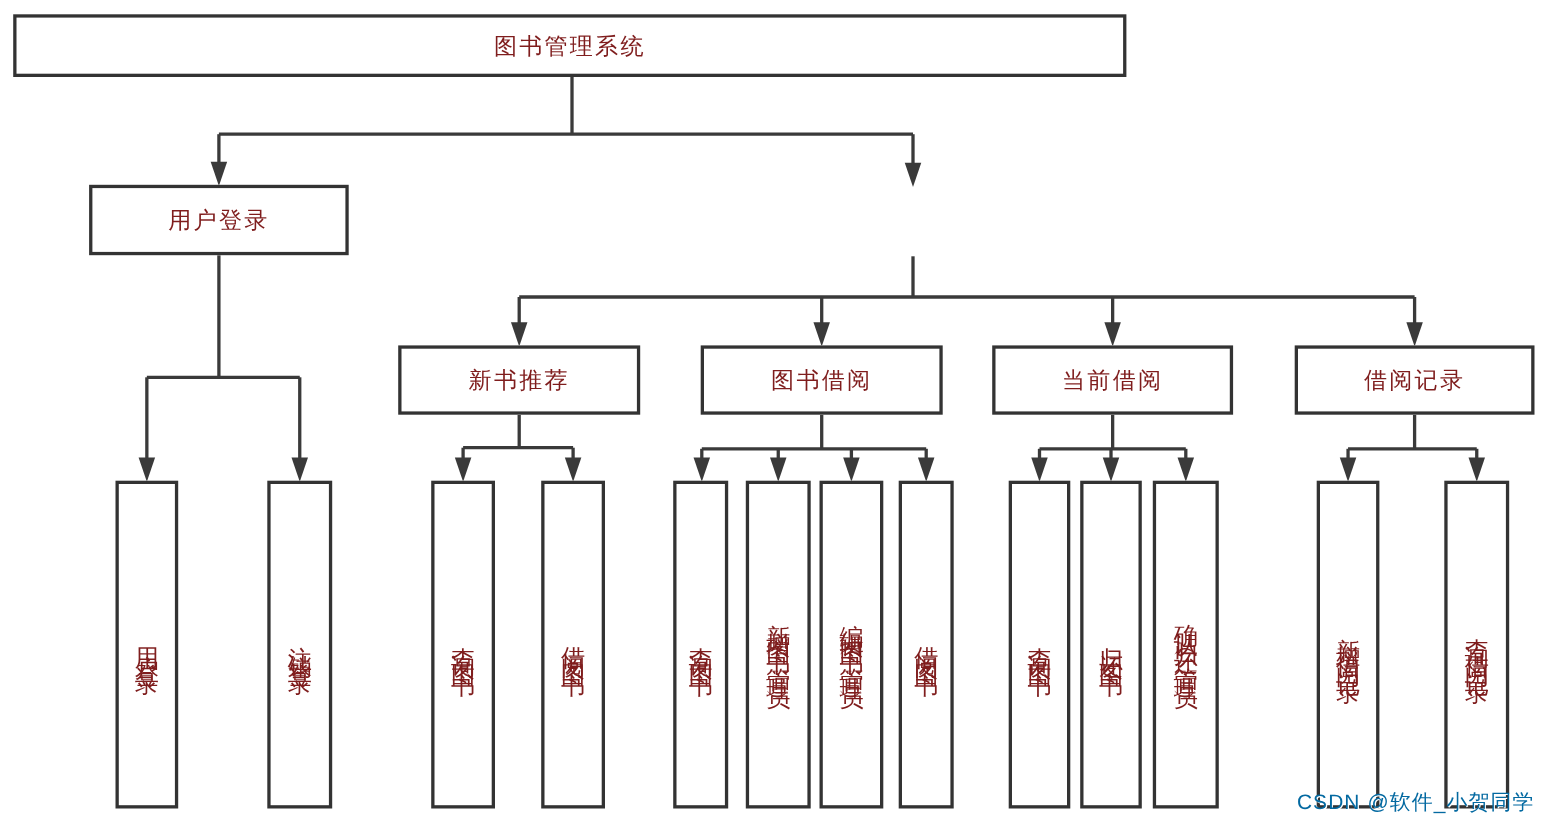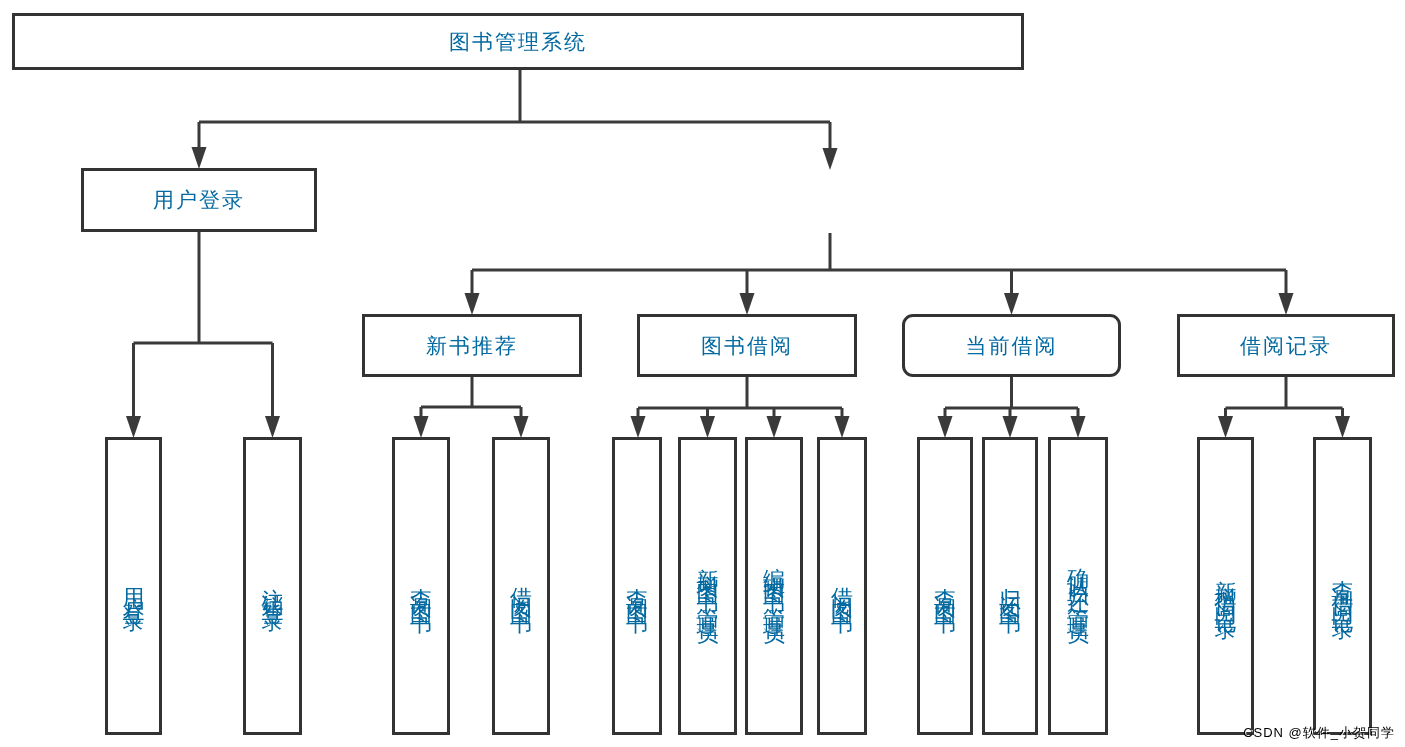--- a/index.html
+++ b/index.html
@@ -14,40 +14,40 @@
   .connectors {
     position: absolute;
     left: 0; top: 0;
     pointer-events: none;
   }
   .node {
     position: absolute;
     box-sizing: border-box;
     border: 3px solid #333333;
     background: #ffffff;
-    color: #0369a1;
+    color: #7f1d1d;
     display: flex;
     align-items: center;
     justify-content: center;
   }
   .h-node { font-size: 21px; letter-spacing: 2px; white-space: nowrap; }
   .v-node { font-size: 22px; }
   .v-text {
     writing-mode: vertical-rl;
     text-orientation: mixed;
     letter-spacing: 8px;
     line-height: 1.1;
   }
   .watermark {
     position: absolute;
     right: 10px;
     bottom: 5px;
-    font-size: 13px;
+    font-size: 19px;
     letter-spacing: 1px;
-    color: #000000;
+    color: #0369a1;
     text-shadow: 1px 1px 0 #ffffff;
     white-space: nowrap;
   }
 </style>
 </head>
 <body>
 
 <div class="canvas">
 
   <svg class="connectors" width="1405" height="747" viewBox="0 0 1405 747" xmlns="http://www.w3.org/2000/svg">
@@ -128,21 +128,21 @@
   <div class="node h-node" style="left:81px; top:168px; width:236px; height:64px;">
     <span>用户登录</span>
   </div>
 
   <div class="node h-node" style="left:637px; top:314px; width:220px; height:63px;">
     <span>图书借阅</span>
   </div>
   <div class="node h-node" style="left:362px; top:314px; width:220px; height:63px;">
     <span>新书推荐</span>
   </div>
-  <div class="node h-node" style="left:902px; top:314px; width:219px; height:63px;border-radius:11px;">
+  <div class="node h-node" style="left:902px; top:314px; width:219px; height:63px;">
     <span>当前借阅</span>
   </div>
   <div class="node h-node" style="left:1177px; top:314px; width:218px; height:63px;">
     <span>借阅记录</span>
   </div>
 
   <div class="node v-node" style="left:105px; top:437px; width:57px; height:298px;">
     <span class="v-text">用户登录</span>
   </div>
   <div class="node v-node" style="left:243px; top:437px; width:59px; height:298px;">

